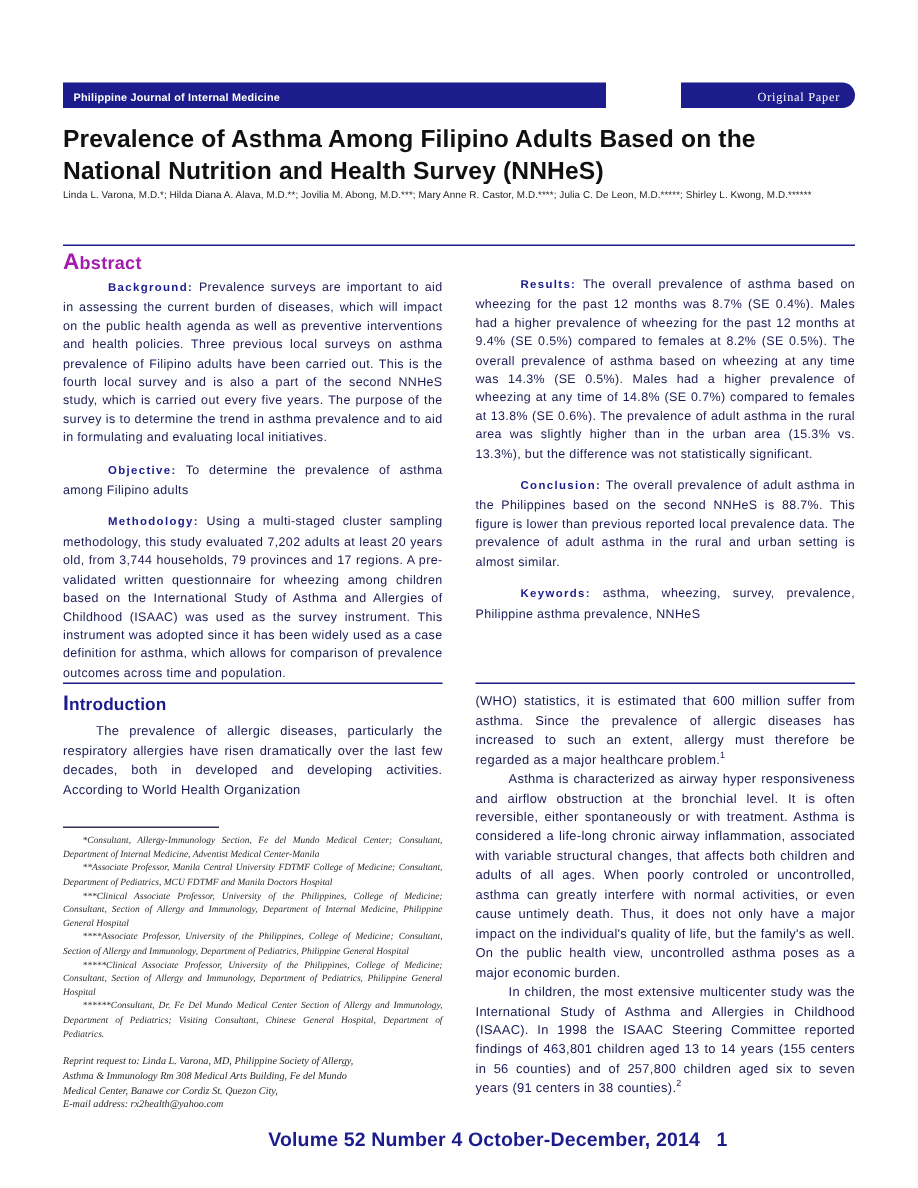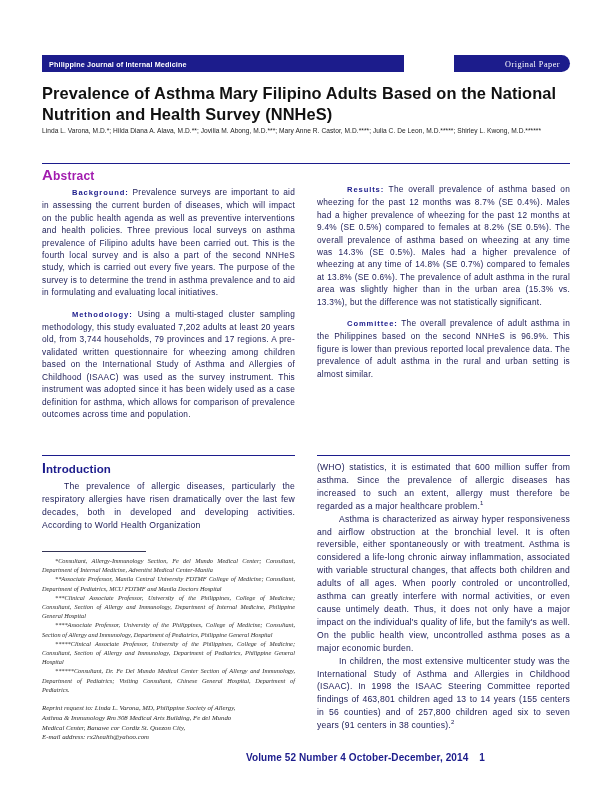--- a/index.html
+++ b/index.html
@@ -213,21 +213,21 @@
     color: #2a2a2a;
     font-family: "Liberation Serif", serif;
   }
   .reprint p { margin: 0; }
 
   
   .footer {
     position: absolute;
     right: 42px;
     top: 752px;
-    font-size: 10px;
+    font-size: 13px;
     font-weight: bold;
     color: #1c1c8c;
     letter-spacing: .1px;
     white-space: nowrap;
   }
   .footer .pageno { margin-left: 11px; }
 </style>
 </head>
 <body>
 
@@ -235,40 +235,42 @@
 
   <div class="runhead">
     <div class="runhead-bar">
       <span>Philippine Journal of Internal Medicine</span>
     </div>
     <div class="runhead-badge">
       <span>Original Paper</span>
     </div>
   </div>
 
-  <div class="title">Prevalence of Asthma Mary Filipino Adults Based on the National Nutrition and Health Survey (NNHeS)</div>
+  <div class="title">Prevalence of Asthma Among Filipino Adults Based on the National Nutrition and Health Survey (NNHeS)</div>
 
   <div class="authors">Linda L. Varona, M.D.*; Hilda Diana A. Alava, M.D.**; Jovilia M. Abong, M.D.***; Mary Anne R. Castor, M.D.****; Julia C. De Leon, M.D.*****; Shirley L. Kwong, M.D.******</div>
 
   <div class="rule-abs-top"></div>
 
   <div class="abs-col abs-left">
     <div class="abs-heading"><span class="cap">A</span><span>bstract</span></div>
 
     <p class="abs-p"><span class="lbl">Background:</span><span> Prevalence surveys are important to aid in assessing the current burden of diseases, which will impact on the public health agenda as well as preventive interventions and health policies. Three previous local surveys on asthma prevalence of Filipino adults have been carried out. This is the fourth local survey and is also a part of the second NNHeS study, which is carried out every five years. The purpose of the survey is to determine the trend in asthma prevalence and to aid in formulating and evaluating local initiatives.</span></p>
 
+    <p class="abs-p"><span class="lbl">Objective:</span><span> To determine the prevalence of asthma among Filipino adults</span></p>
 
     <p class="abs-p"><span class="lbl">Methodology:</span><span> Using a multi-staged cluster sampling methodology, this study evaluated 7,202 adults at least 20 years old, from 3,744 households, 79 provinces and 17 regions. A pre-validated written questionnaire for wheezing among children based on the International Study of Asthma and Allergies of Childhood (ISAAC) was used as the survey instrument. This instrument was adopted since it has been widely used as a case definition for asthma, which allows for comparison of prevalence outcomes across time and population.</span></p>
   </div>
 
   <div class="abs-col abs-right">
     <p class="abs-p"><span class="lbl">Results:</span><span> The overall prevalence of asthma based on wheezing for the past 12 months was 8.7% (SE 0.4%). Males had a higher prevalence of wheezing for the past 12 months at 9.4% (SE 0.5%) compared to females at 8.2% (SE 0.5%). The overall prevalence of asthma based on wheezing at any time was 14.3% (SE 0.5%). Males had a higher prevalence of wheezing at any time of 14.8% (SE 0.7%) compared to females at 13.8% (SE 0.6%). The prevalence of adult asthma in the rural area was slightly higher than in the urban area (15.3% vs. 13.3%), but the difference was not statistically significant.</span></p>
 
-    <p class="abs-p"><span class="lbl">Committee:</span><span> The overall prevalence of adult asthma in the Philippines based on the second NNHeS is 96.9%.  This figure is lower than previous reported local prevalence data. The prevalence of adult asthma in the rural and urban setting is almost similar.</span></p>
-
+    <p class="abs-p"><span class="lbl">Conclusion:</span><span> The overall prevalence of adult asthma in the Philippines based on the second NNHeS is 88.7%.  This figure is lower than previous reported local prevalence data. The prevalence of adult asthma in the rural and urban setting is almost similar.</span></p>
+
+    <p class="abs-p"><span class="lbl">Keywords:</span><span> asthma, wheezing, survey, prevalence, Philippine asthma prevalence, NNHeS</span></p>
   </div>
 
   <div class="rule-abs-bot-l"></div>
   <div class="rule-abs-bot-r"></div>
 
   <div class="body-col body-left">
     <div class="sec-heading"><span class="cap">I</span><span>ntroduction</span></div>
     <p class="body-p">The prevalence of allergic diseases, particularly the respiratory allergies have risen dramatically over the last few decades, both in developed and developing activities. According to World Health Organization</p>
   </div>
 

